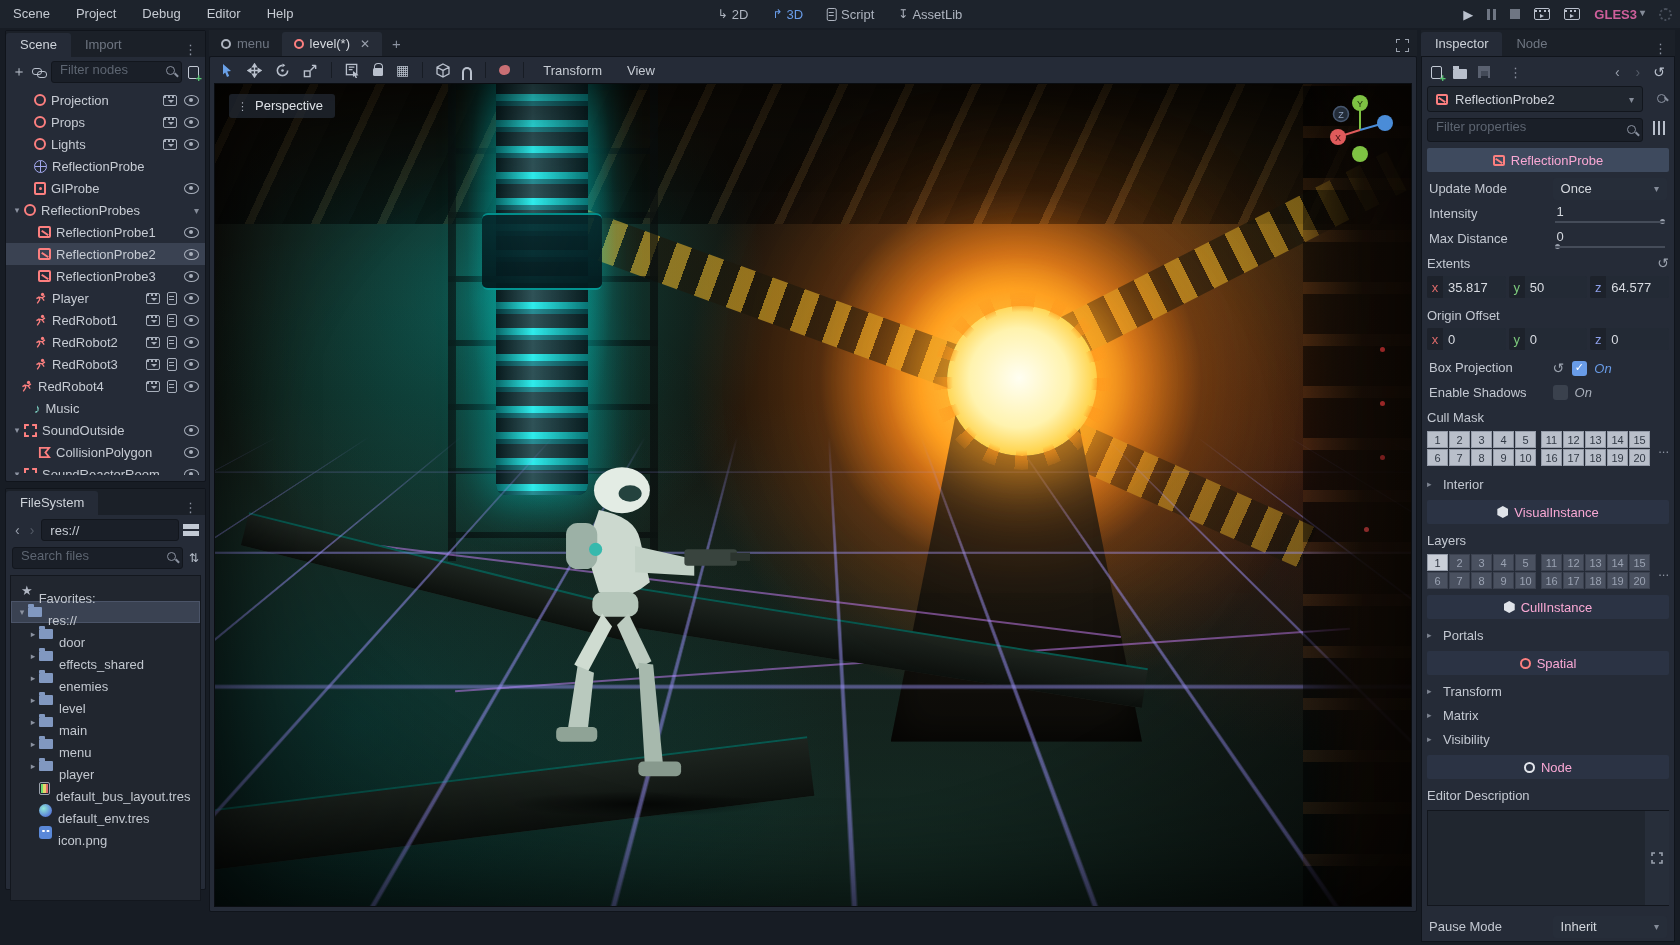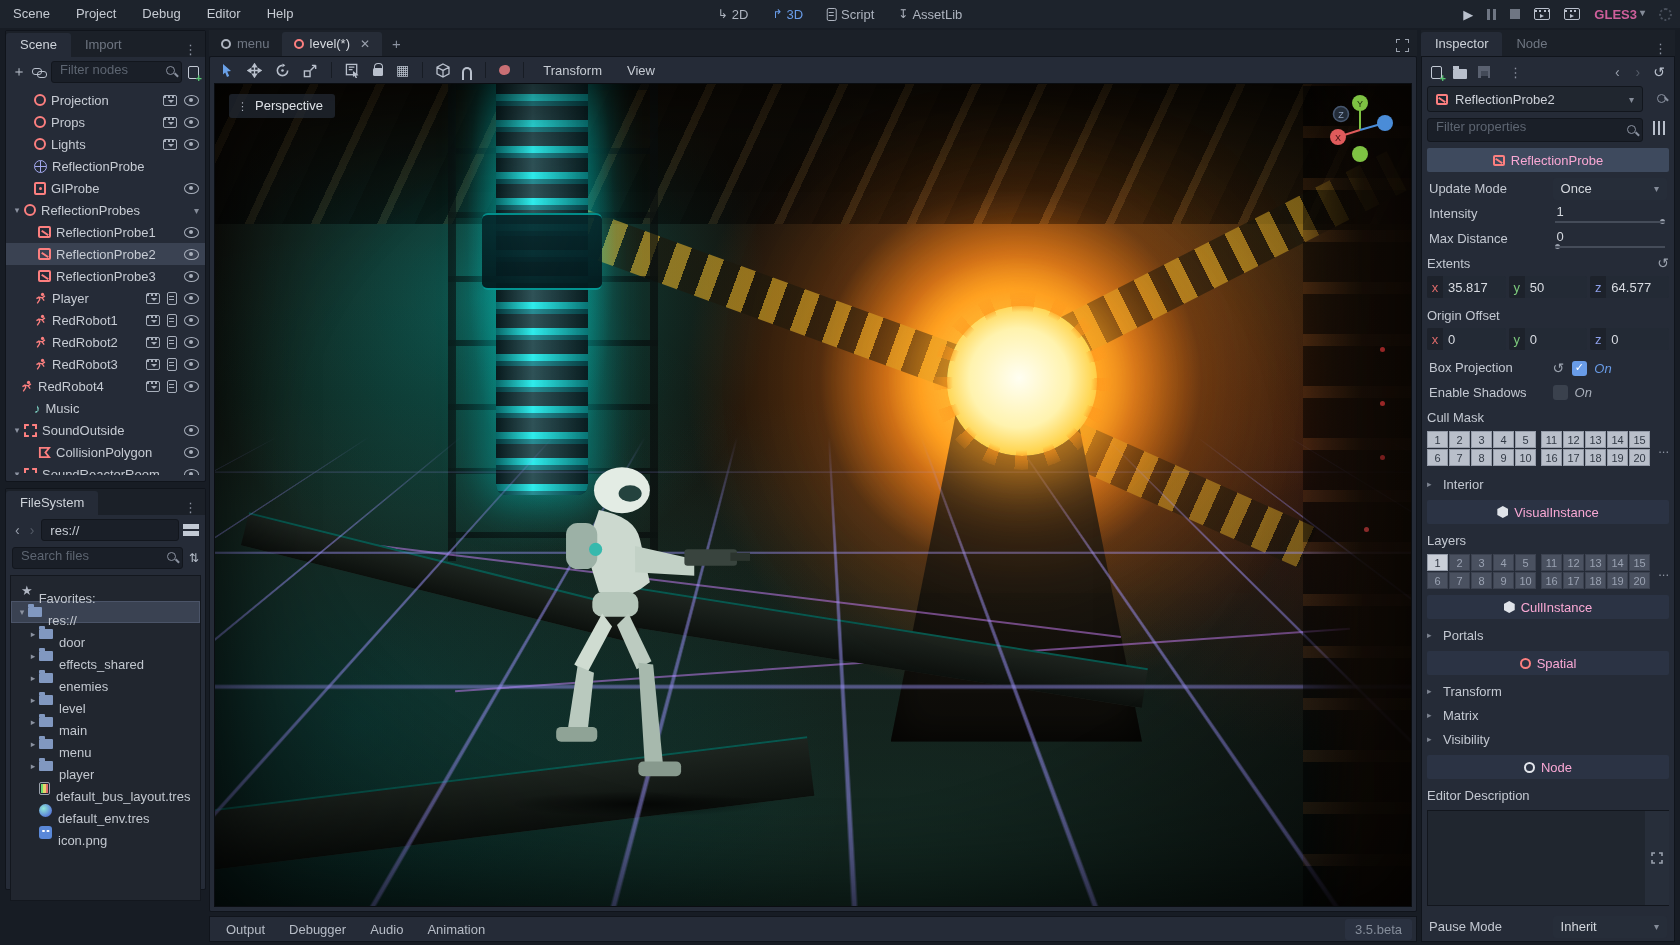--- a/index.html
+++ b/index.html
@@ -725,27 +725,20 @@
         <circle cx="15" cy="45" r="8" fill="#e05b5b"></circle>
           <text x="15" y="48.5" font-size="9" text-anchor="middle" fill="#401010" font-family="Liberation Sans, sans-serif">X</text>
         <circle cx="18" cy="22" r="7.5" fill="#232c38" stroke="#46566e" stroke-width="1.6"></circle>
           <text x="18" y="25.5" font-size="9" text-anchor="middle" fill="#8ea0bc" font-family="Liberation Sans, sans-serif">Z</text>
         <circle cx="62" cy="31" r="8" fill="#4a8cd8"></circle>
         <circle cx="37" cy="62" r="8" fill="#7ec243"></circle>
       </svg>
     </div>
   </div>
 
-  <div id="bottombar">
-    <span class="bbtab">Output</span>
-    <span class="bbtab">Debugger</span>
-    <span class="bbtab">Audio</span>
-    <span class="bbtab">Animation</span>
-    <span class="version">3.5.beta</span>
-  </div>
 
   <div id="inspector" class="panel">
     <div class="dock-tabs">
       <span class="dock-tab active">Inspector</span>
       <span class="dock-tab">Node</span>
       <span class="dots">⋮</span>
     </div>
     <div id="insp-body">
       <div class="itb">
         <span class="newdoc"></span>

